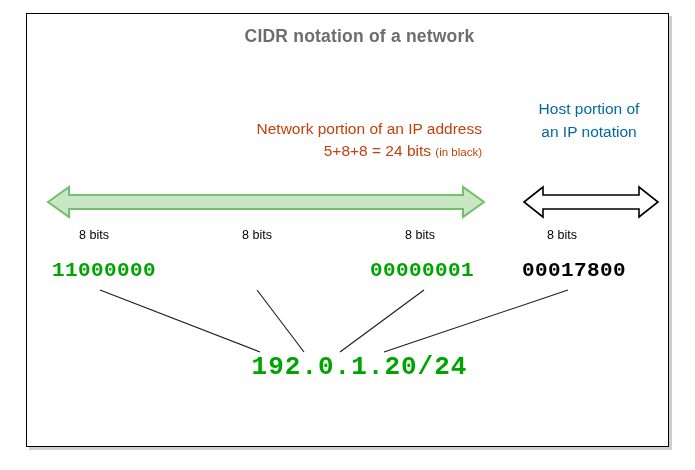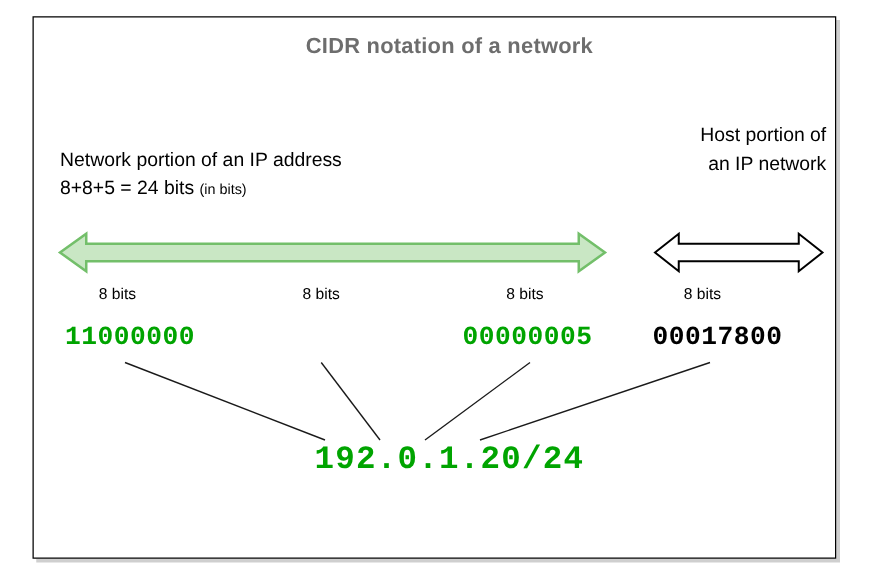--- a/index.html
+++ b/index.html
@@ -48,22 +48,22 @@
     color: #6d6d6d;
     letter-spacing: 0.2px;
   }
 
   
   .net-caption {
     position: absolute;
     left: 36px;
     top: 118px;
     width: 434px;
-    text-align: left;
-    color: #000000;
+    text-align: right;
+    color: #c2410c;
   }
   .net-caption .line1 {
     font-size: 15.5px;
     line-height: 21px;
     white-space: nowrap;
   }
   .net-caption .line2 {
     font-size: 15.5px;
     line-height: 23px;
     white-space: nowrap;
@@ -71,22 +71,22 @@
   .small-note {
     font-size: 11.5px;
   }
 
   
   .host-caption {
     position: absolute;
     left: 505px;
     top: 98px;
     width: 144px;
-    text-align: right;
-    color: #000000;
+    text-align: center;
+    color: #0369a1;
   }
   .host-caption div {
     font-size: 15.5px;
     line-height: 22.5px;
     white-space: nowrap;
   }
 
   
   .arrow-svg {
     position: absolute;
@@ -154,43 +154,43 @@
 <body>
 
 <div id="canvas">
 
   <div class="frame"></div>
 
   <div class="title">CIDR notation of a network</div>
 
   <div class="net-caption">
     <div class="line1">Network portion of an IP address</div>
-    <div class="line2"><span>8+8+5 = 24 bits</span> <span class="small-note">(in bits)</span></div>
+    <div class="line2"><span>5+8+8 = 24 bits</span> <span class="small-note">(in black)</span></div>
   </div>
 
   <div class="host-caption">
     <div>Host portion of</div>
-    <div>an IP network</div>
+    <div>an IP notation</div>
   </div>
 
   <svg class="arrow-svg" id="green-arrow" width="442" height="38" viewBox="0 0 442 38">
     <polygon points="3,19 24,4 24,12 418,12 418,4 439,19 418,34 418,26 24,26 24,34" fill="#c9e7c4" stroke="#73bf6a" stroke-width="2" stroke-linejoin="miter"></polygon>
   </svg>
 
   <svg class="arrow-svg" id="black-arrow" width="140" height="38" viewBox="0 0 140 38">
     <polygon points="3,19 22,4 22,12 118,12 118,4 137,19 118,34 118,26 22,26 22,34" fill="#ffffff" stroke="#000000" stroke-width="1.6" stroke-linejoin="miter"></polygon>
   </svg>
 
   <div class="bits-label" id="bits-1">8 bits</div>
   <div class="bits-label" id="bits-2">8 bits</div>
   <div class="bits-label" id="bits-3">8 bits</div>
   <div class="bits-label" id="bits-4">8 bits</div>
 
   <div class="octet green" id="octet-1">11000000</div>
-  <div class="octet green" id="octet-3">00000005</div>
+  <div class="octet green" id="octet-3">00000001</div>
   <div class="octet black" id="octet-4">00017800</div>
 
   <svg id="connectors" width="695" height="470" viewBox="0 0 695 470">
     <line x1="88" y1="290" x2="248" y2="352" stroke="#1a1a1a" stroke-width="1.1"></line>
     <line x1="245" y1="290" x2="292" y2="352" stroke="#1a1a1a" stroke-width="1.1"></line>
     <line x1="412" y1="290" x2="328" y2="352" stroke="#1a1a1a" stroke-width="1.1"></line>
     <line x1="556" y1="290" x2="372" y2="352" stroke="#1a1a1a" stroke-width="1.1"></line>
   </svg>
 
   <div class="cidr">192.0.1.20/24</div>

